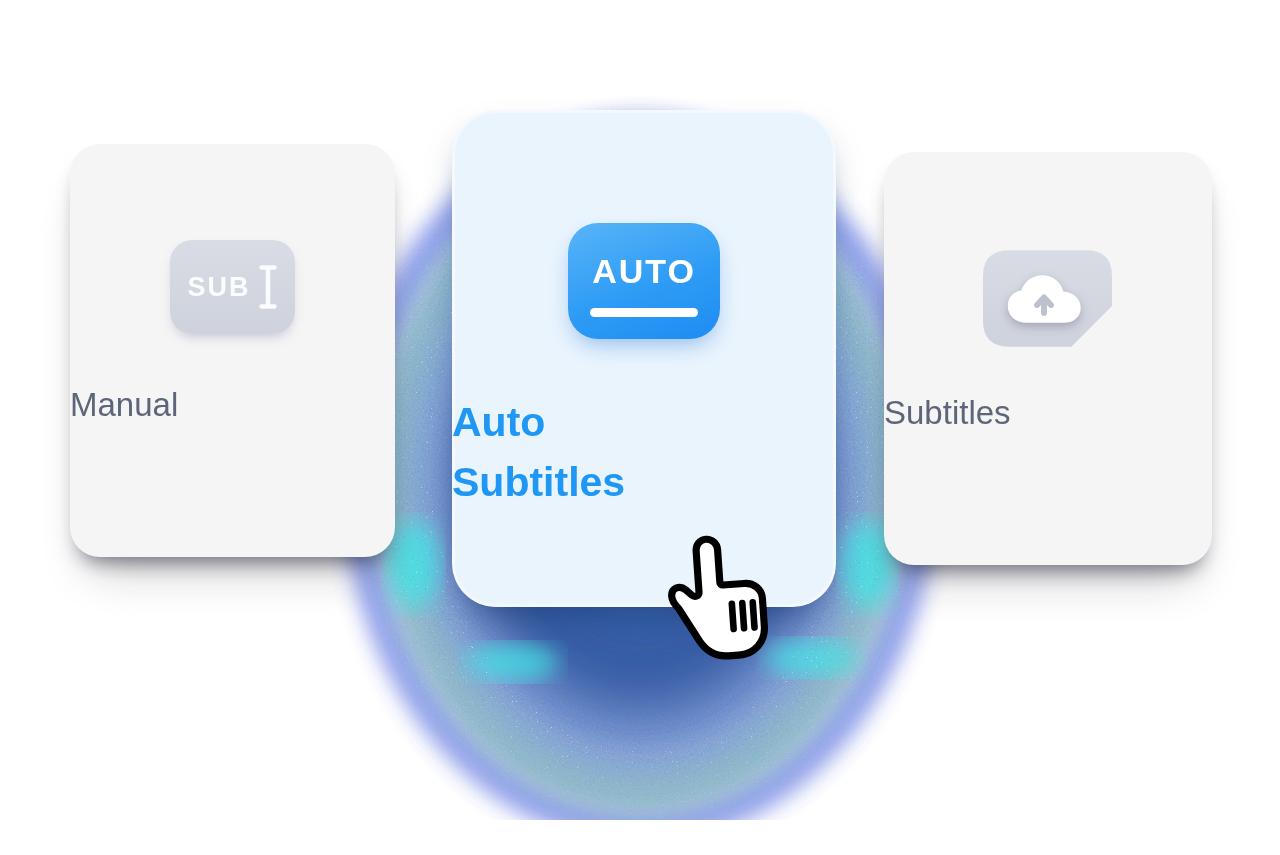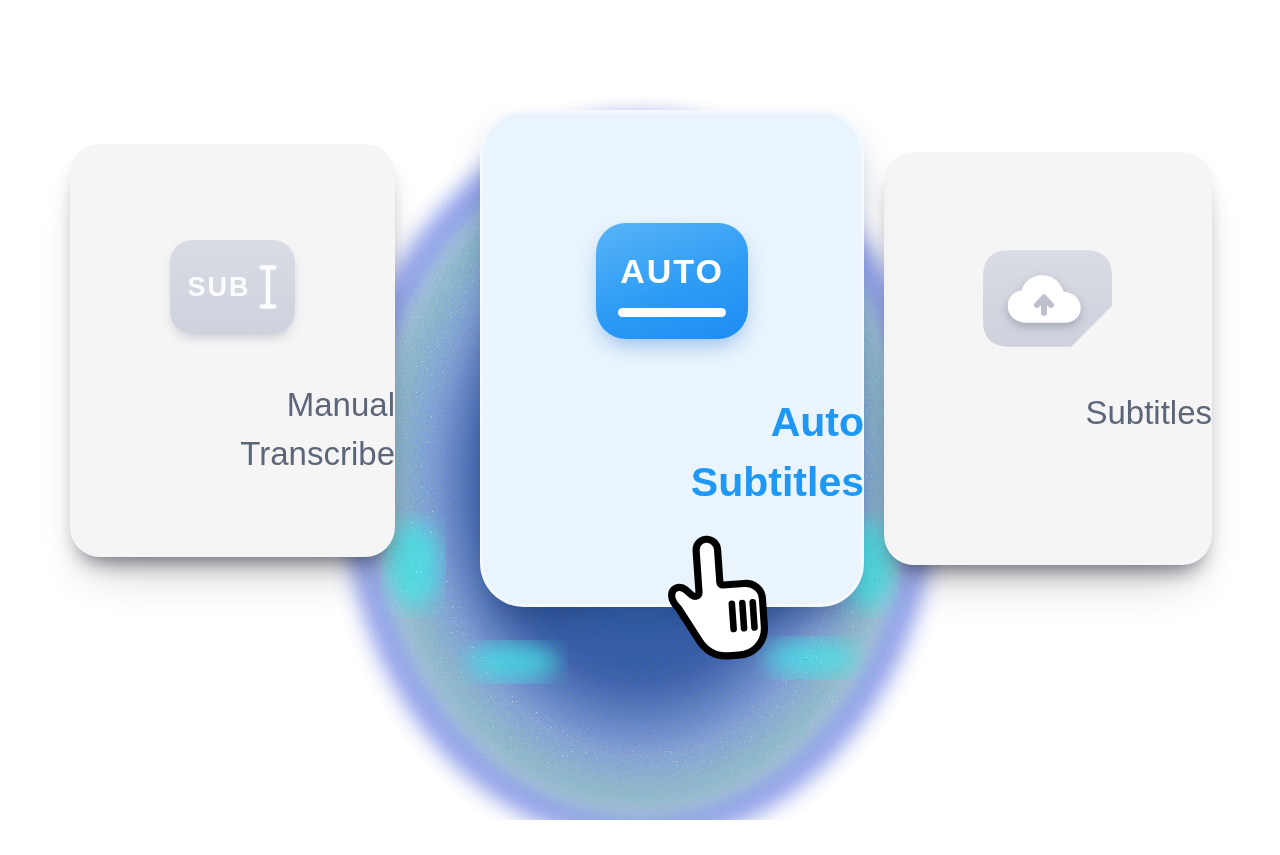--- a/index.html
+++ b/index.html
@@ -31,21 +31,20 @@
   }
   .card.side-left  { left: 70px;  top: 144px; width: 325px; height: 413px; }
   .card.side-right { left: 884px; top: 152px; width: 328px; height: 413px; }
   .card.primary {
     left: 452px; top: 110px; width: 384px; height: 497px;
     background: #e9f4fd;
     border-radius: 44px;
     box-shadow: inset 0 0 0 3px rgba(255,255,255,0.45),
                 0 18px 34px -12px rgba(20, 45, 95, 0.50);
     z-index: 3;
-    margin-left: 28px;
   }
 
   
   .icon-tile {
     position: absolute;
     display: flex;
     align-items: center;
     justify-content: center;
   }
   .tile-gray {
@@ -82,21 +81,21 @@
     border-radius: 5px;
     background: #ffffff;
   }
   .upload-tile { left: 99px; top: 98px; width: 129px; height: 97px; }
 
   
   .card-label {
     position: absolute;
     left: 0;
     width: 100%;
-    text-align: right;
+    text-align: left;
   }
   .side-label {
     top: 236px;
     color: #5d6678;
     font-size: 33px;
     font-weight: 500;
     line-height: 49px;
   }
   .primary-label {
     top: 282px;
@@ -177,21 +176,20 @@
     <div class="icon-tile tile-gray sub-tile">
       <span class="sub-text">SUB</span>
       <svg width="20" height="48" viewBox="0 0 22 50">
         <path d="M4 3.5 H18" stroke="#fbfcfe" stroke-width="5" stroke-linecap="round" fill="none"></path>
         <path d="M11 4 V46" stroke="#fbfcfe" stroke-width="5" fill="none"></path>
         <path d="M4 46.5 H18" stroke="#fbfcfe" stroke-width="5" stroke-linecap="round" fill="none"></path>
       </svg>
     </div>
     <div class="card-label side-label">
       <span class="label-line">Manual</span>
-      <span class="label-line">Transcribe</span>
     </div>
   </div>
 
   <div class="card primary">
     <div class="icon-tile auto-tile">
       <span class="auto-text">AUTO</span>
       <div class="auto-underline"></div>
     </div>
     <div class="card-label primary-label">
       <span class="label-line">Auto</span>

